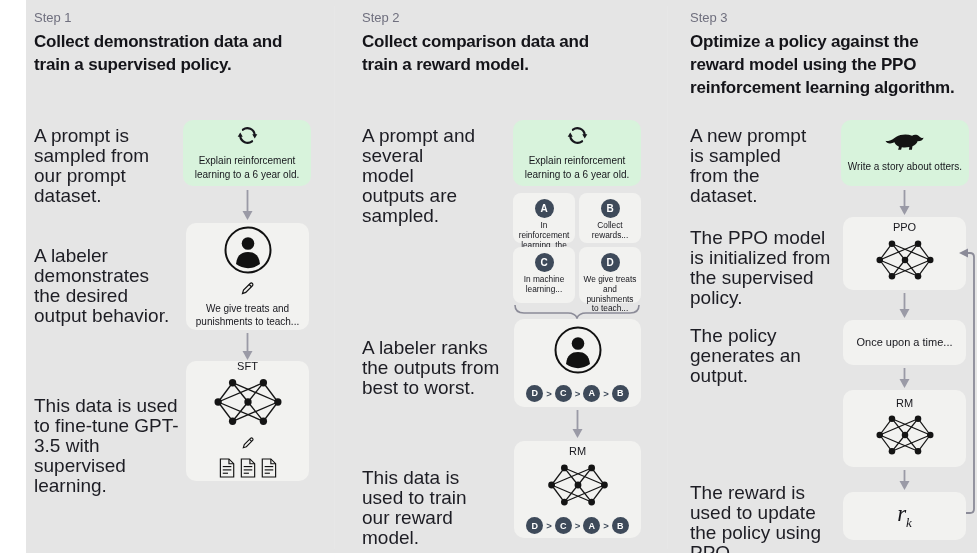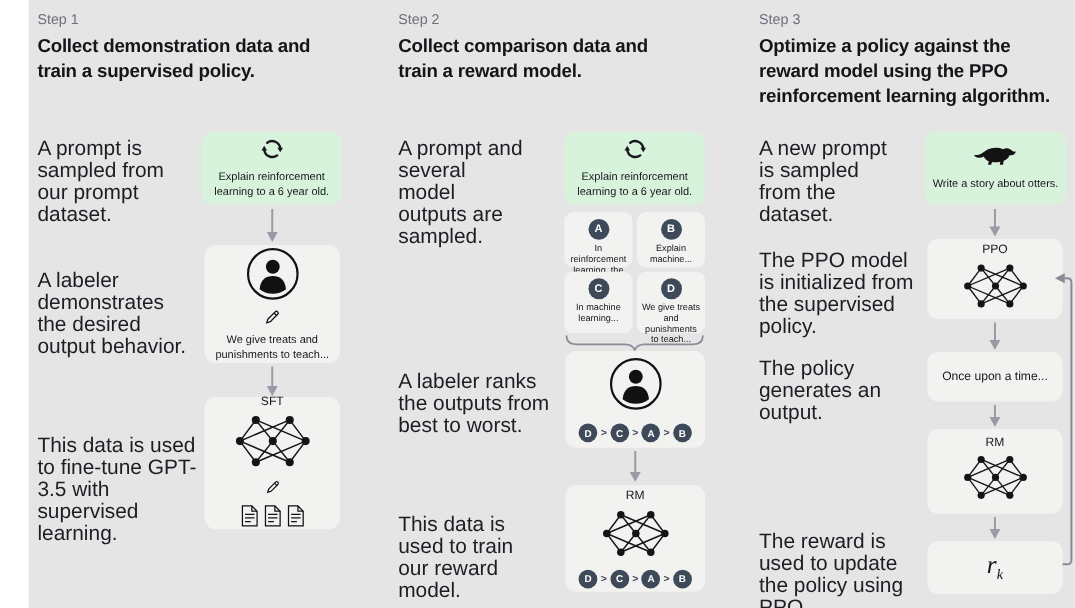--- a/index.html
+++ b/index.html
@@ -160,21 +160,21 @@
     </span>
     <span class="box-text">Explain reinforcement learning to a 6 year old.</span>
   </div>
 
   <div class="mini" style="left:487px; top:193px; width:62px; height:50px">
     <span class="badge">A</span>
     <span class="box-text">In reinforcement learning, the agent is...</span>
   </div>
   <div class="mini" style="left:553px; top:193px; width:62px; height:50px">
     <span class="badge">B</span>
-    <span class="box-text">Explain machine...</span>
+    <span class="box-text">Collect rewards...</span>
   </div>
   <div class="mini" style="left:487px; top:247px; width:62px; height:56px">
     <span class="badge">C</span>
     <span class="box-text">In machine learning...</span>
   </div>
   <div class="mini" style="left:553px; top:247px; width:62px; height:56px">
     <span class="badge">D</span>
     <span class="box-text">We give treats and punishments to teach...</span>
   </div>
 

